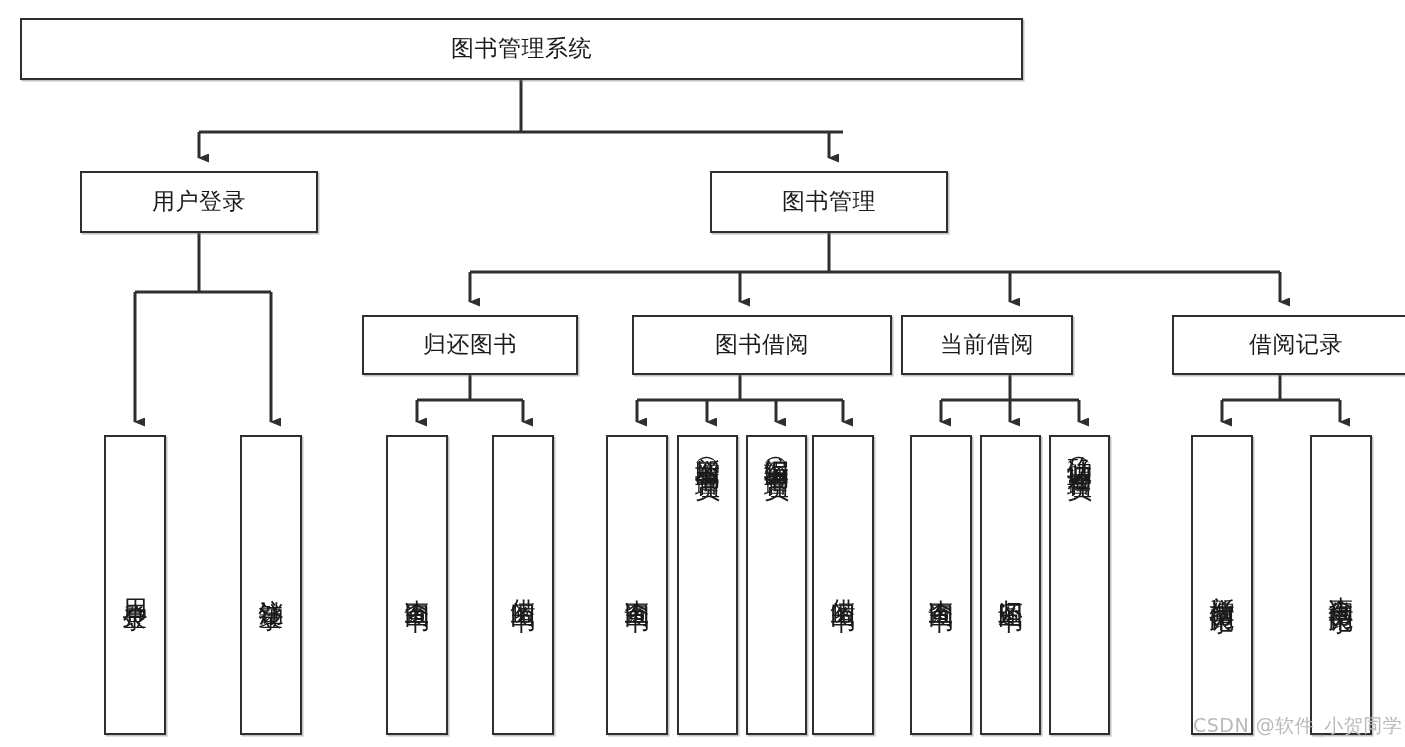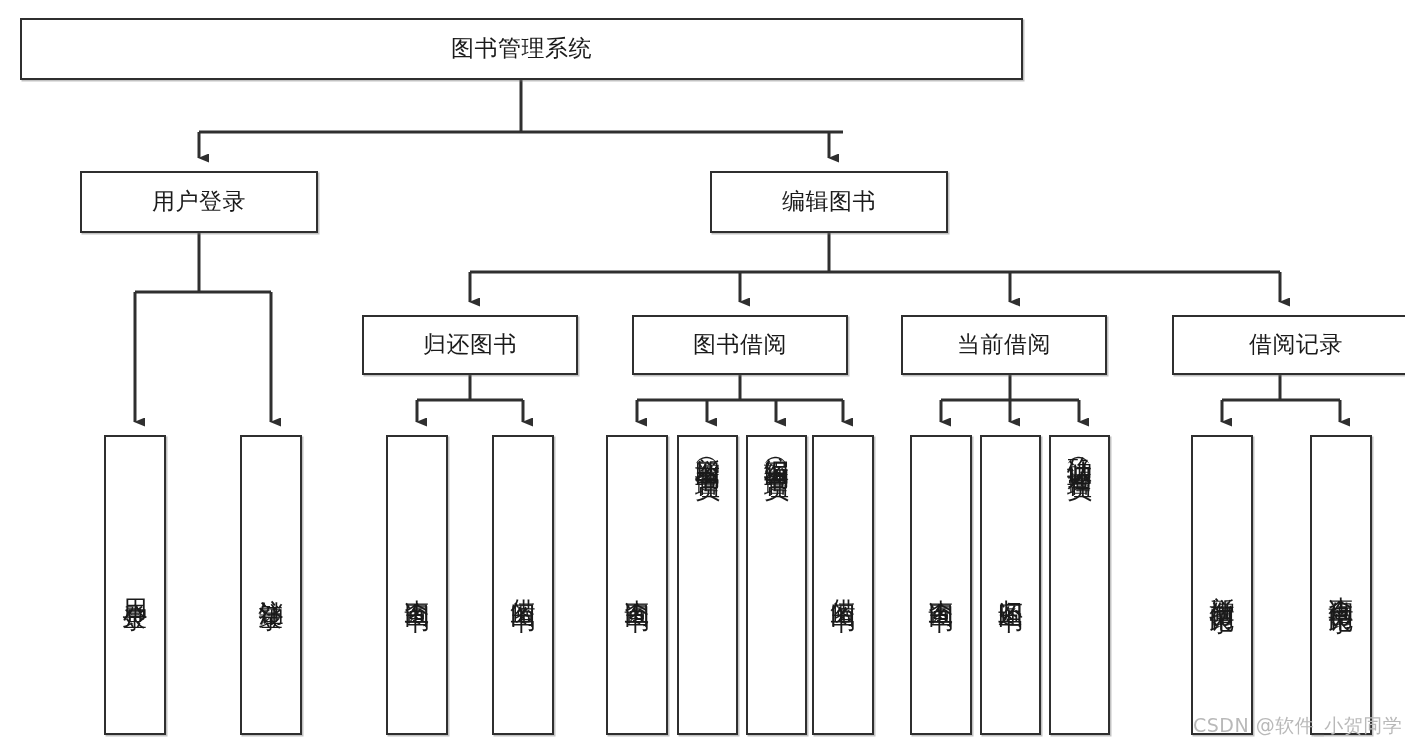--- a/index.html
+++ b/index.html
@@ -146,32 +146,32 @@
 
   <div class="node h root" style="left:20px; top:18px; width:1003px; height:62px;">
     <span class="lbl">图书管理系统</span>
   </div>
 
   <div class="node h" style="left:80px; top:171px; width:238px; height:62px;">
     <span class="lbl">用户登录</span>
   </div>
 
   <div class="node h" style="left:710px; top:171px; width:238px; height:62px;">
-    <span class="lbl">编辑图书</span>
+    <span class="lbl">图书管理</span>
   </div>
 
   <div class="node h" style="left:362px; top:315px; width:216px; height:60px;">
     <span class="lbl">归还图书</span>
   </div>
 
-  <div class="node h" style="left:632px; top:315px; width:216px; height:60px;align-items:center;">
+  <div class="node h" style="left:632px; top:315px; width:260px; height:60px;align-items:center;">
     <span class="lbl">图书借阅</span>
   </div>
 
-  <div class="node h" style="left:901px; top:315px; width:206px; height:60px;">
+  <div class="node h" style="left:901px; top:315px; width:172px; height:60px;">
     <span class="lbl">当前借阅</span>
   </div>
 
   <div class="node h" style="left:1172px; top:315px; width:248px; height:60px;">
     <span class="lbl">借阅记录</span>
   </div>
 
   <div class="node v center" style="left:104px; top:435px; width:62px; height:300px;">
     <span class="lbl">用户登录</span>
   </div>

